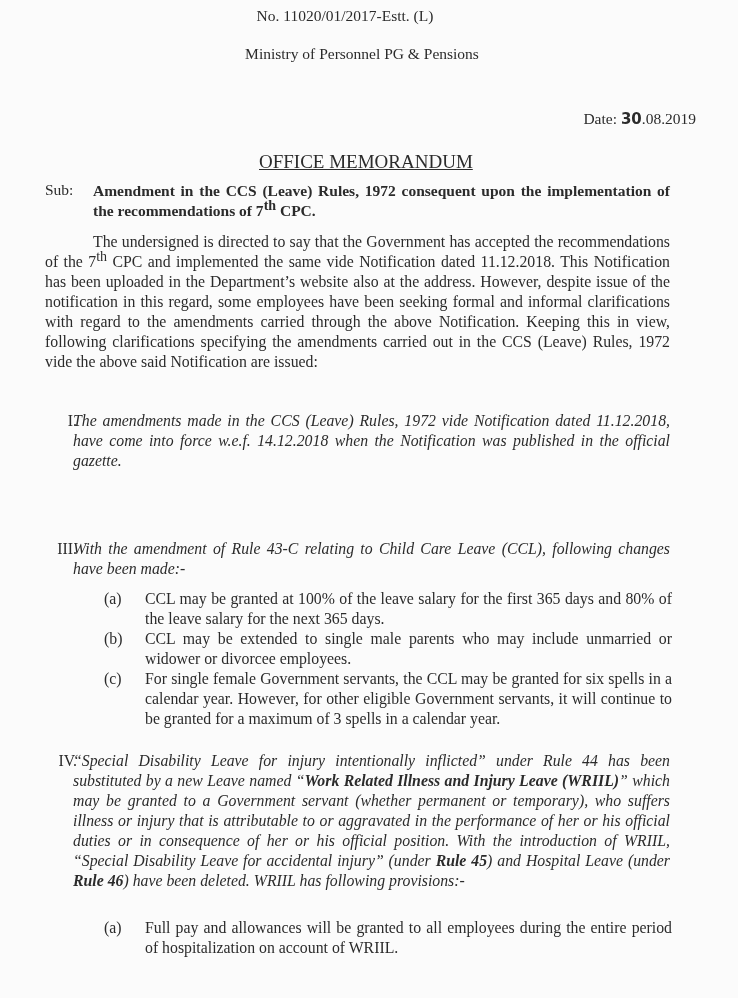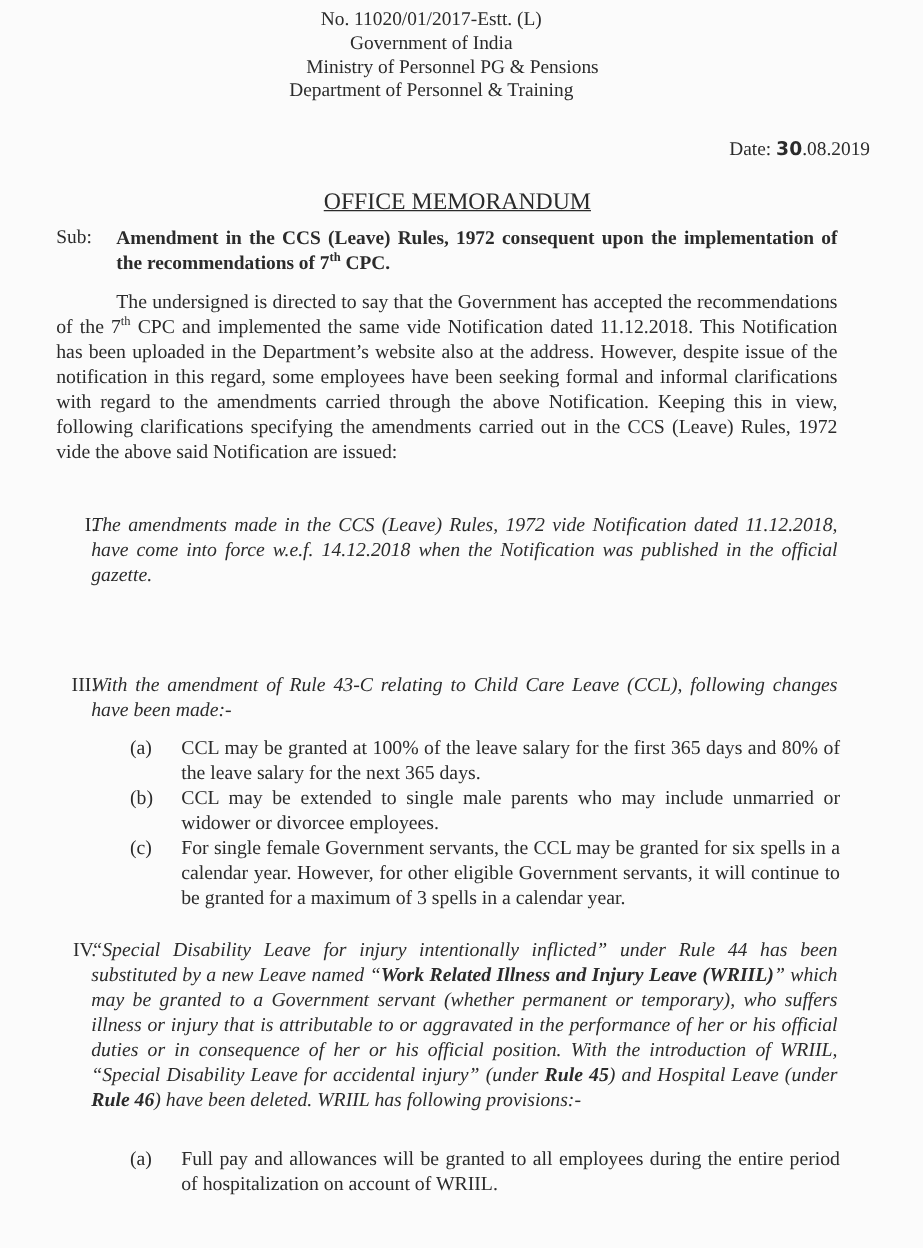--- a/index.html
+++ b/index.html
@@ -23,32 +23,30 @@
   .sub-label { position:absolute; left:45px; top:181px; font-size:15.5px; }
   .sub-text { position:absolute; left:93px; top:181px; width:577px; font-size:15.5px; font-weight:bold; line-height:20px; text-align:justify; text-align-last:left; }
   .para { position:absolute; left:45px; top:232px; width:625px; font-size:15.8px; line-height:20px; text-align:justify; }
   .para .indent { display:inline-block; width:48px; }
   .item { position:absolute; left:45px; width:625px; font-size:15.8px; line-height:20px; }
   .item .num { position:absolute; left:0; width:40px; text-align:right; padding-right:8px; box-sizing:border-box; }
   .item .txt { margin-left:28px; text-align:justify;font-style:italic; }
   .sub-item { position:absolute; left:104px; width:568px; font-size:15.8px; line-height:20px; }
   .sub-item .lbl { position:absolute; left:0; }
   .sub-item .txt { margin-left:41px; text-align:justify; text-align-last:left; }
-  sup { font-size:10px; vertical-align:super; line-height:0; }
+  sup { font-size:14px; vertical-align:super; line-height:0; }
   b { font-weight:bold; }
 </style>
 </head>
 <body>
 
 <div class="page">
 
   <div class="hdr l1">No. 11020/01/2017-Estt. (L)</div>
-  <div class="hdr l2">Government of India</div>
   <div class="hdr l3">Ministry of Personnel PG &amp; Pensions</div>
-  <div class="hdr l4">Department of Personnel &amp; Training</div>
 
   <div class="date"><span>Date: </span><span class="hand">30</span><span>.08.2019</span></div>
 
   <div class="memo">OFFICE MEMORANDUM</div>
 
   <div class="sub-label">Sub:</div>
   <div class="sub-text"><span>Amendment in the CCS (Leave) Rules, 1972 consequent upon the implementation of the recommendations of 7</span><sup>th</sup><span> CPC.</span></div>
 
   <div class="para"><span class="indent"></span><span>The undersigned is directed to say that the Government has accepted the recommendations of the 7</span><sup>th</sup><span> CPC and implemented the same vide Notification dated 11.12.2018. This Notification has been uploaded in the Department’s website also at the address. However, despite issue of the notification in this regard, some employees have been seeking formal and informal clarifications with regard to the amendments carried through the above Notification. Keeping this in view, following clarifications specifying the amendments carried out in the CCS (Leave) Rules, 1972 vide the above said Notification are issued:</span></div>
 

